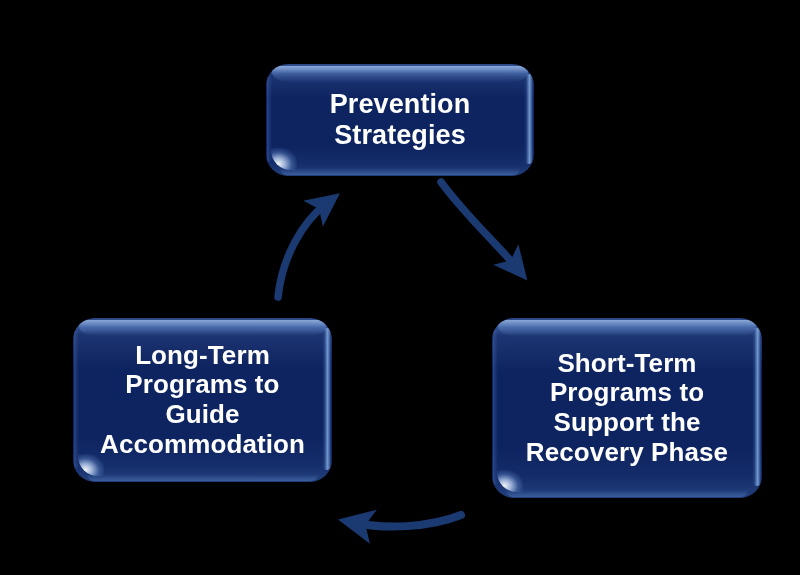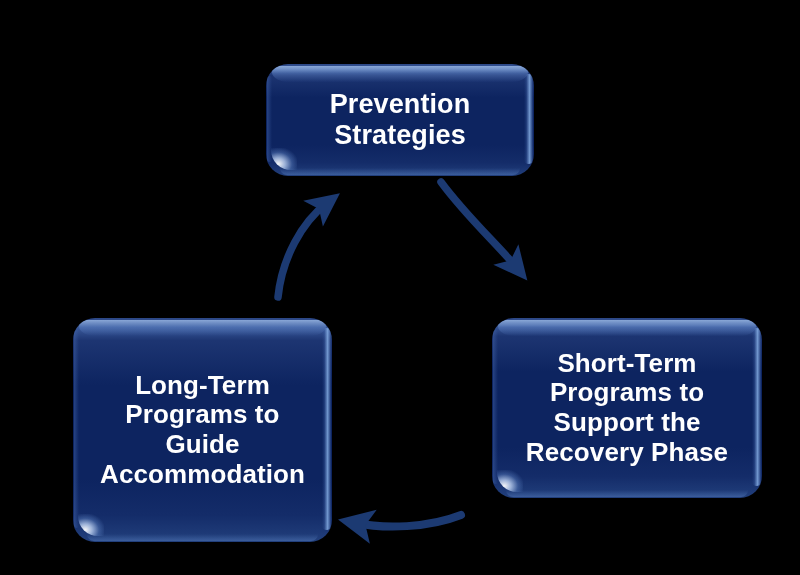--- a/index.html
+++ b/index.html
@@ -137,21 +137,21 @@
     left: 266px; top: 64px; width: 268px; height: 112px;
   }
   #node-prevention .node-label { font-size: 27px; }
 
   #node-short-term {
     left: 492px; top: 318px; width: 270px; height: 180px;
   }
   #node-short-term .node-label { font-size: 26px; }
 
   #node-long-term {
-    left: 73px; top: 318px; width: 259px; height: 224px;
+    left: 73px; top: 318px; width: 259px; height: 164px;
   }
   #node-long-term .node-label { font-size: 26px; }
 
   
   #arrow-layer {
     position: absolute;
     left: 0; top: 0;
     width: 800px; height: 575px;
     pointer-events: none;
   }

